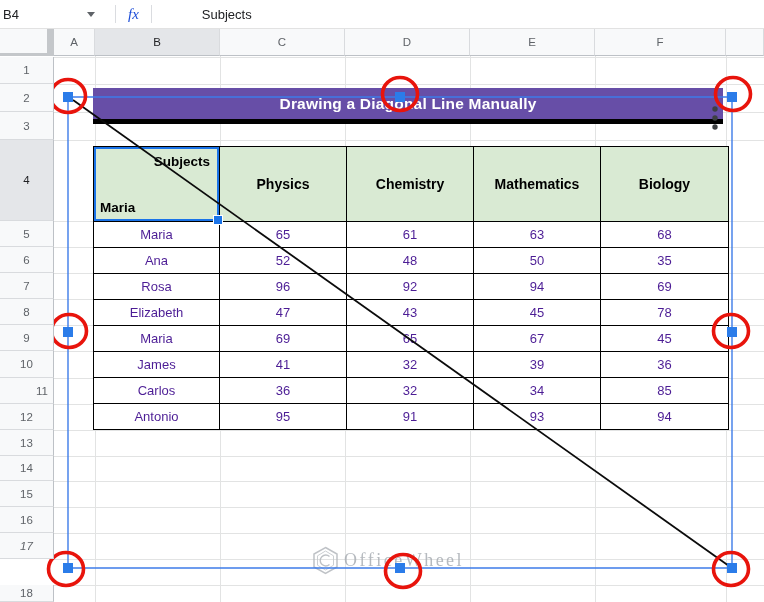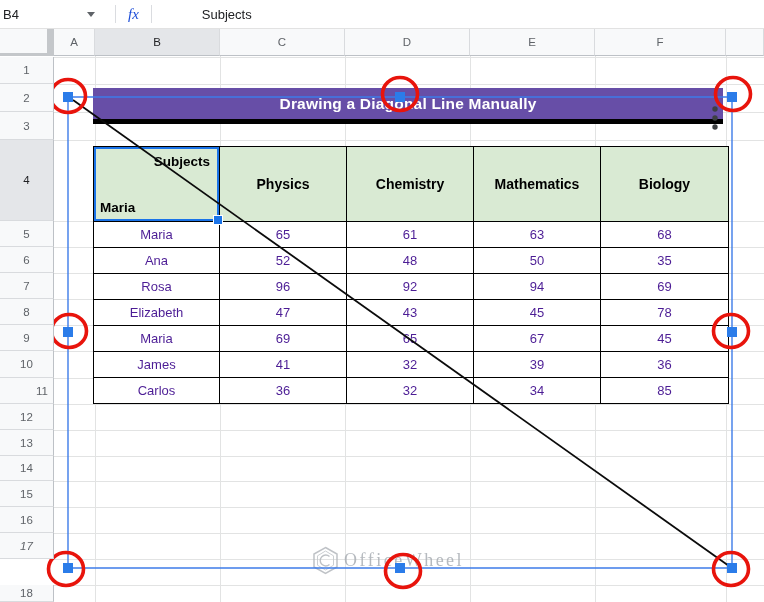--- a/index.html
+++ b/index.html
@@ -165,20 +165,27 @@
           <td>39</td>
           <td>36</td>
         </tr>
         <tr>
           <td>Carlos</td>
           <td>36</td>
           <td>32</td>
           <td>34</td>
           <td>85</td>
         </tr>
+        <tr>
+          <td>Antonio</td>
+          <td>95</td>
+          <td>91</td>
+          <td>93</td>
+          <td>94</td>
+        </tr>
       </tbody>
   </table>
 
   <div id="watermark">
     <svg width="27" height="29" viewBox="0 0 27 29">
       <path d="M13.5 1.5 L25 8 V21 L13.5 27.5 L2 21 V8 Z" fill="none" stroke="#b4b8bd" stroke-width="1.5"></path>
       <path d="M13.5 5 L21.5 9.8 V19.2 L13.5 24 L5.5 19.2 V9.8 Z" fill="none" stroke="#c3c7cb" stroke-width="1"></path>
       <path d="M17.5 10.5 a5.5 5.5 0 1 0 0 8" fill="none" stroke="#b4b8bd" stroke-width="1.4"></path>
     </svg>
     <span>OfficeWheel</span>

